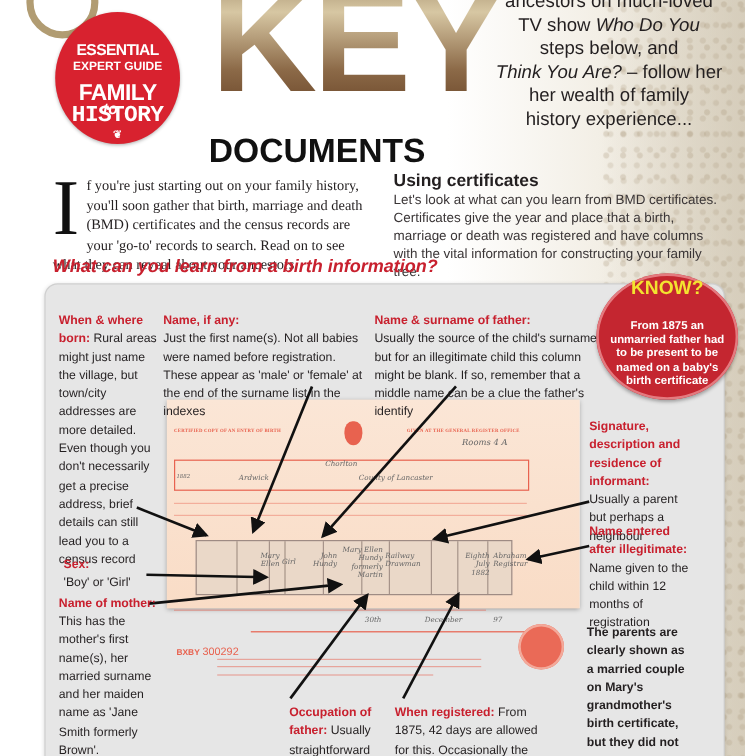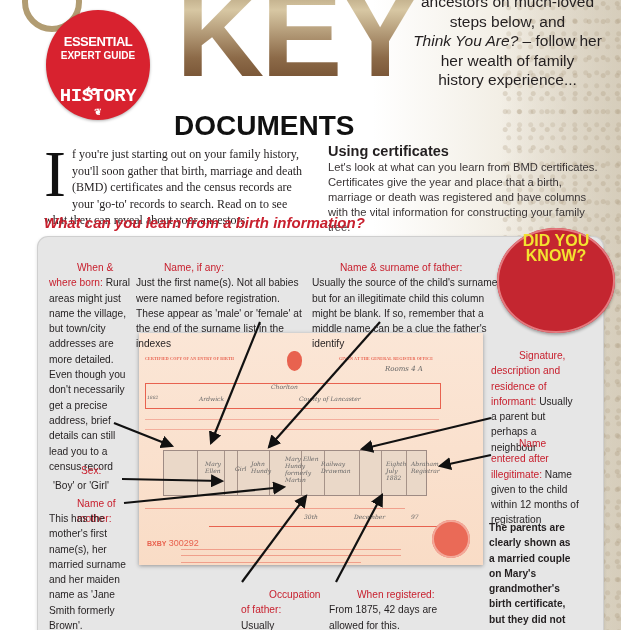--- a/index.html
+++ b/index.html
@@ -74,28 +74,29 @@
     background:#e6e6e6; border-radius:10px; box-shadow:0 0 0 1px #cfcfcf, 0 1px 4px rgba(0,0,0,.2);
   }
   .did-you-know {
     position:absolute; left:497px; top:228px; width:118px; height:105px;
     background:#c42630; border-radius:50%; text-align:center; color:#fff;
     box-shadow: 0 0 0 2px #e47a7f inset, 0 2px 3px rgba(0,0,0,.3);
   }
   .did-you-know .h { position:absolute; top:5px; left:0; right:0; color:#f3e330; font-weight:900; font-size:16px; line-height:15px; }
   .did-you-know .b { position:absolute; top:38px; left:8px; right:8px; font-size:9.5px; line-height:11.5px; font-weight:bold; }
   .note { position:absolute; font-size:10.2px; line-height:15.3px; color:#231f20; }
-  .note .lbl { color:#c8202e; font-weight:normal;margin-left:28px; }
+  .note .lbl { color:#c8202e; font-weight:bold; }
   .beware h4 { margin:0; font-size:14.5px; font-weight:bold; color:#231f20; }
   .beware p { margin:0; font-size:10.2px; line-height:15.3px; font-weight:bold; }
   
   .cert {
-    position:absolute; left:139px; top:333px; width:344px; height:232px;
+    position:absolute; left:139px; top:333px; width:344px; height:174px;
     background: linear-gradient(180deg, #fbe6d6, #f9dcc6);
     box-shadow: 0 1px 4px rgba(0,0,0,.35);
+    text-align: right;
   }
   .cert .t { position:absolute; color:#e8624f; font-size:4px; font-family:"Liberation Serif", serif; font-weight:bold; letter-spacing:.2px; }
   .cert .crest { position:absolute; left:148px; top:18px; width:15px; height:20px; background:#e8624f; border-radius:45% 45% 50% 50%; }
   .cert .reg { position:absolute; left:6px; top:50px; width:294px; height:24px; border:1px solid #e8624f; }
   .cert .grid {
     position:absolute; left:24px; top:117px; width:262px; height:44px;
     background:#ead8c8; border:1px solid #9e8b84;
     display:flex;
   }
   .cert .grid div { border-right:1px solid #a69389; }
@@ -112,28 +113,30 @@
 </head>
 <body>
 
 <div class="texture"></div>
 
 <div class="ring"></div>
 <div class="badge">
   <div class="l1">ESSENTIAL</div>
   <div class="l2">EXPERT GUIDE</div>
   <div class="l3">to</div>
+  <div class="l4">FAMILY</div>
   <div class="l5">HISTORY</div>
   <div class="orn">❦</div>
 </div>
 <div class="key">KEY</div>
 <div class="documents">DOCUMENTS</div>
 
 <div class="intro-right">
   <div>ancestors on much-loved</div>
+  <div><span>TV show </span><i>Who Do You</i></div>
   <div>steps below, and</div>
   <div><i>Think You Are?</i><span> – follow her</span></div>
   <div>her wealth of family</div>
   <div>history experience...</div>
 </div>
 
 <div class="lede">
   <span class="dropcap">I</span>
   <span>f you're just starting out on your family history, you'll soon gather that birth, marriage and death (BMD) certificates and the census records are your 'go-to' records to search. Read on to see what they can reveal about your ancestors.</span>
 </div>
@@ -204,23 +207,23 @@
     <line x1="491" y1="455" x2="440" y2="466"></line>
     <line x1="122" y1="479" x2="222" y2="481"></line>
     <line x1="124" y1="503" x2="284" y2="487"></line>
     <line x1="242" y1="582" x2="306" y2="496"></line>
     <line x1="336" y1="582" x2="382" y2="495"></line>
   </g>
 </svg>
 
 <div class="did-you-know">
   <div class="h">
-    <div>DID YOU</div>
     <div>KNOW?</div>
   </div>
+  <div class="b">From 1875 an unmarried father had to be present to be named on a baby's birth certificate</div>
 </div>
 
 <div class="note" style="left:49px;top:260px;width:82px;">
   <span class="lbl">When &amp; where born:</span><span> Rural areas might just name the village, but town/city addresses are more detailed. Even though you don't necessarily get a precise address, brief details can still lead you to a census record</span>
 </div>
 <div class="note" style="left:136px;top:260px;width:170px;">
   <div class="lbl">Name, if any:</div>
   <div>Just the first name(s). Not all babies were named before registration. These appear as 'male' or 'female' at the end of the surname list in the indexes</div>
 </div>
 <div class="note" style="left:312px;top:260px;width:190px;">

